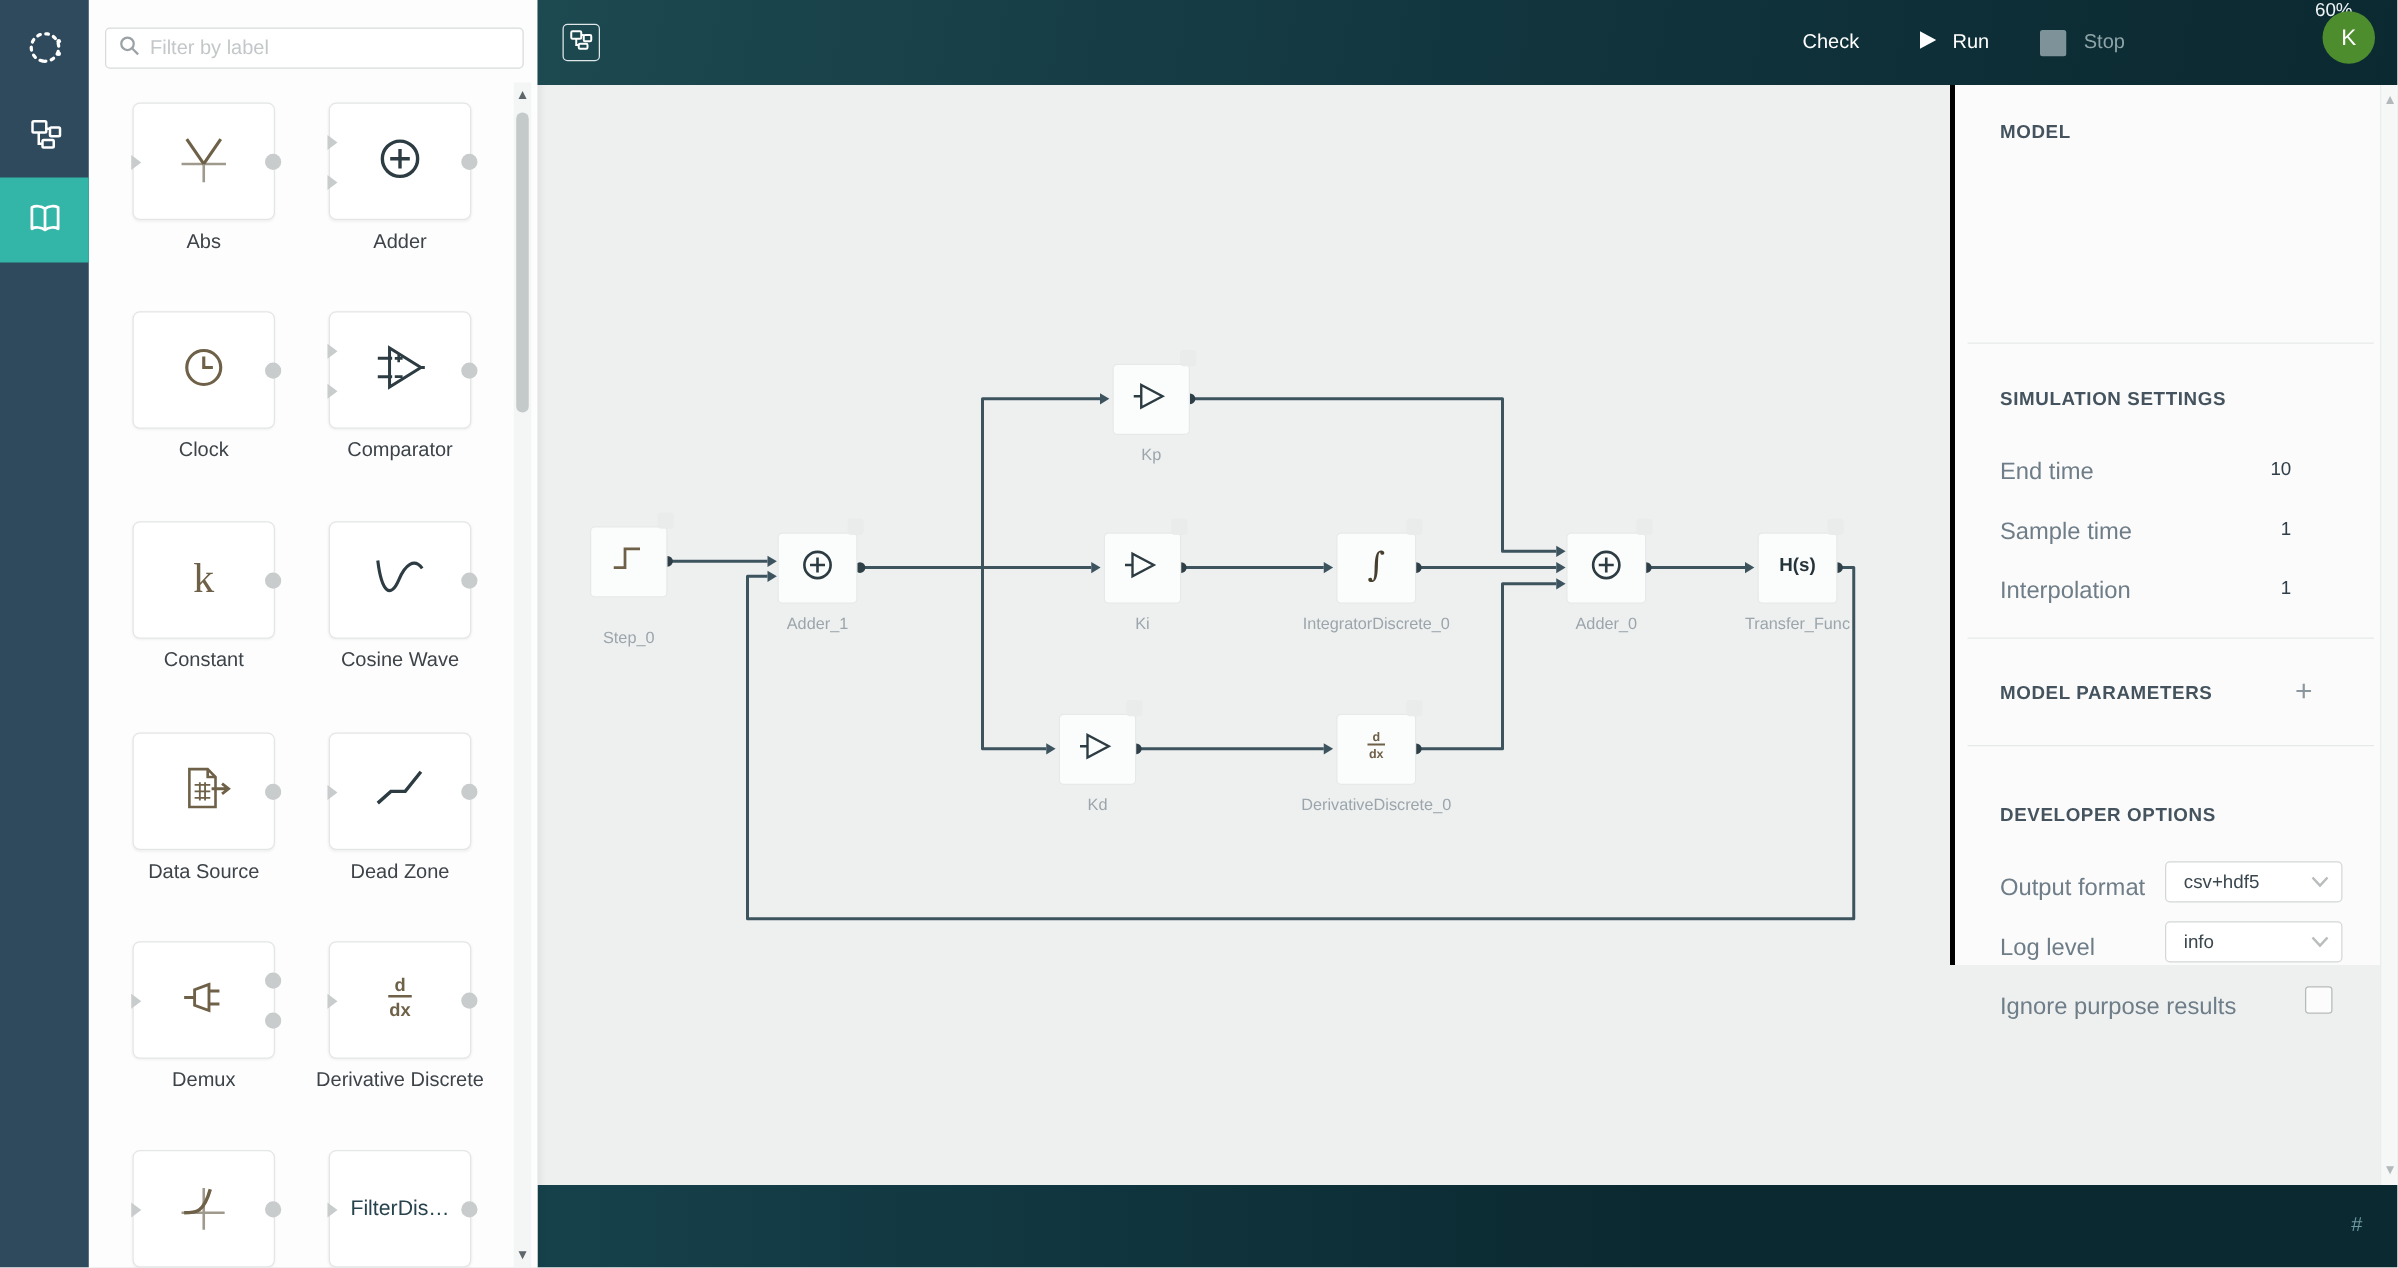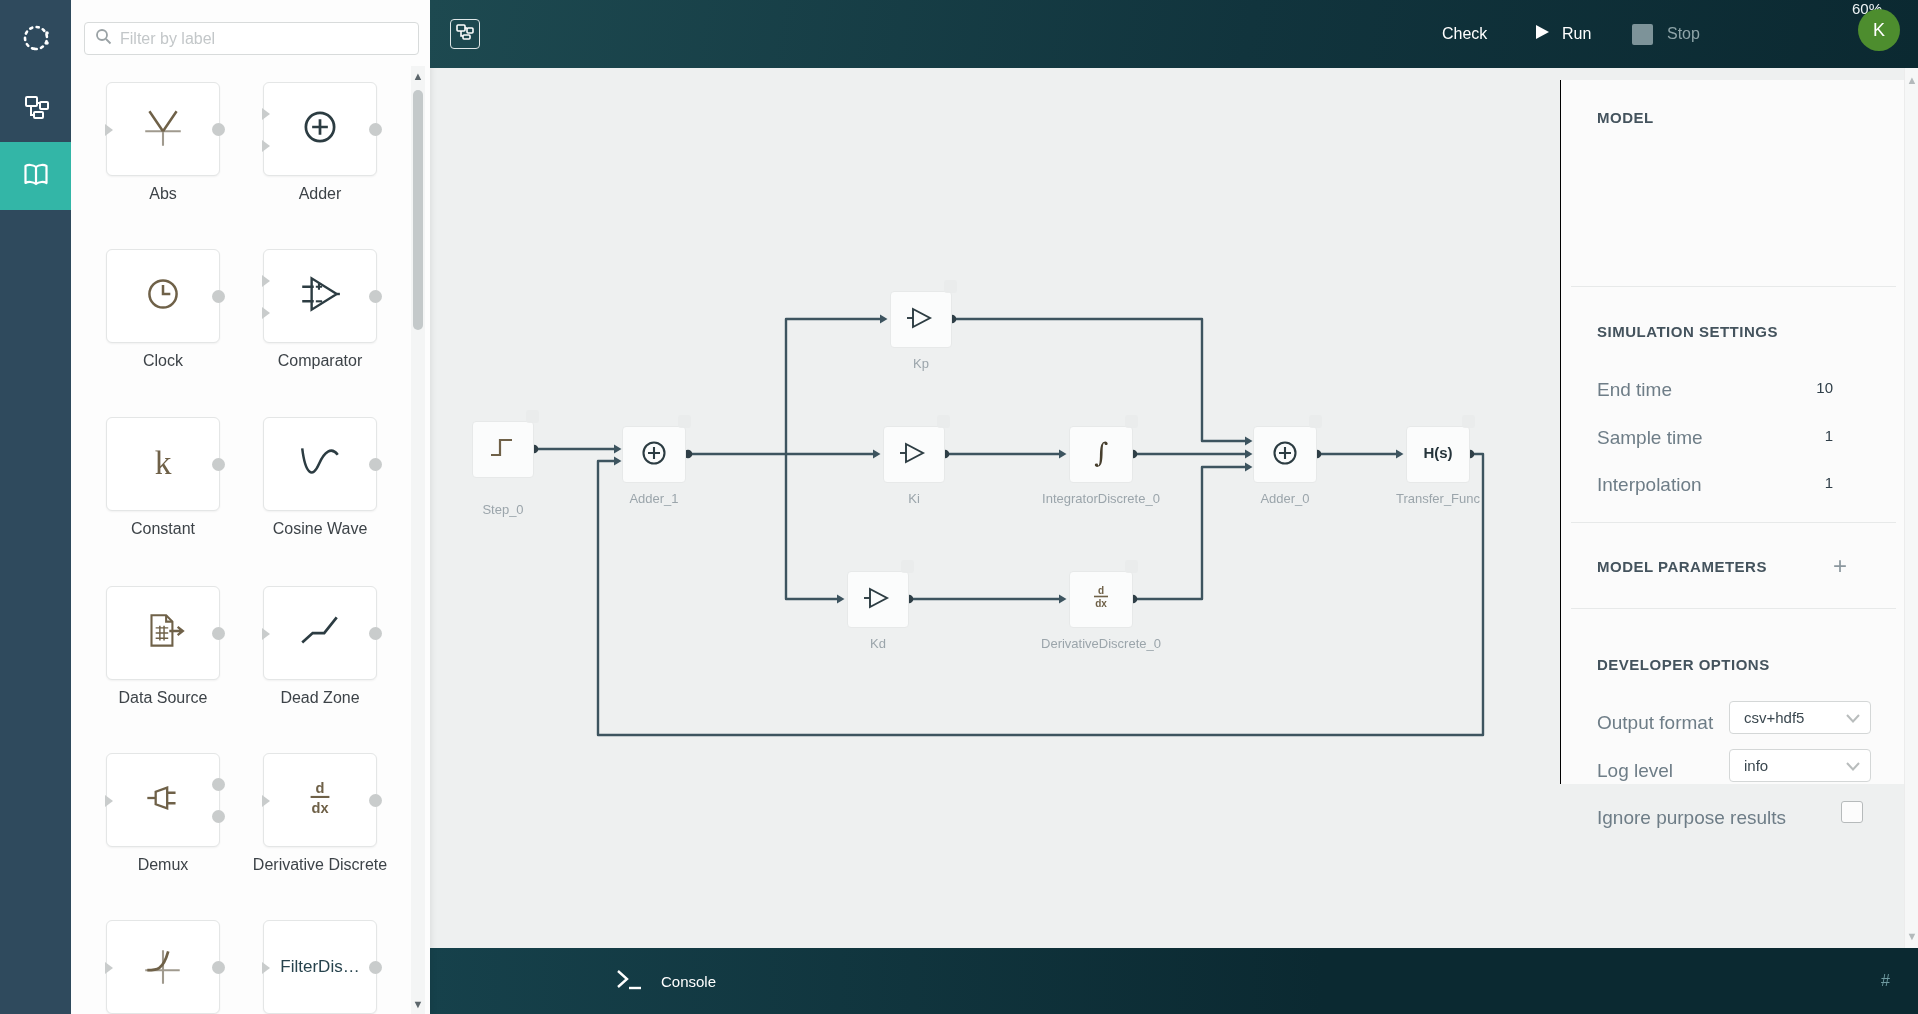--- a/index.html
+++ b/index.html
@@ -36,21 +36,21 @@
   .avatar { position:absolute; left:1428px; top:9px; width:42px; height:42px; border-radius:50%; background:#4d8d2e; color:#fff; display:flex; align-items:center; justify-content:center; font-size:18px; cursor:pointer; }
 
   
   .canvas { position:absolute; left:430px; top:68px; width:1130px; height:880px; background:#eef0f0; overflow:hidden; z-index:5; }
   .node { position:absolute; background:#fbfcfc; border:1px solid #e7e9e9; border-radius:4px; display:flex; align-items:center; justify-content:center; cursor:move; }
   .node-label { position:absolute; text-align:center; font-size:13px; color:#9ba5ab; white-space:nowrap; transform:translateX(-50%); }
   .badge { position:absolute; width:13px; height:13px; background:#e9ebeb; border-radius:3px; opacity:.9; }
   .canvas svg.wires { position:absolute; left:0; top:0; }
 
   
-  .panel { position:absolute; left:1560px; top:68px; width:345px; height:704px; background:#fbfbfb; border-left:1px solid #000000; z-index:10;margin-top:12px; }
+  .panel { position:absolute; left:1560px; top:68px; width:345px; height:704px; background:#fbfbfb; border-left:4px solid #000000; z-index:10; }
   .p-head { position:absolute; left:36px; font-size:15px; font-weight:700; letter-spacing:.5px; color:#44535d; }
   .p-divider { position:absolute; left:10px; width:325px; height:1px; background:#e7e9e9; }
   .model-desc { position:absolute; left:23px; top:80px; width:287px; height:102px; border:1px solid #d7dada; border-radius:4px; background:#fff; resize:none; padding:10px 12px; font-size:15px; color:#49565c; font-family:"Liberation Sans",sans-serif; line-height:20px; }
   .model-desc::placeholder { color:#b9bec0; }
   .p-row-label { position:absolute; left:36px; font-size:19px; color:#6e7d87; }
   .p-row-value { position:absolute; right:72px; font-size:15px; color:#2f3e48; text-align:right; }
   .plus-btn { position:absolute; left:272px; font-size:24px; font-weight:300; color:#8b979e; cursor:pointer; line-height:20px; }
   .dropdown { position:absolute; left:168px; width:142px; height:33px; border:1px solid #d4d7d7; border-radius:4px; background:#fff; display:flex; align-items:center; justify-content:space-between; padding:0 10px 0 14px; font-size:15px; color:#3a474f; cursor:pointer; }
   .checkbox { position:absolute; left:280px; width:22px; height:22px; border:1.5px solid #b6babb; border-radius:3px; background:#fcfcfc; cursor:pointer; }
   .panel-scroll { position:absolute; left:1904px; top:68px; width:14px; height:880px; background:#f6f7f7; border-left:1px solid #ececec; z-index:12; }
@@ -400,25 +400,16 @@
   <div class="p-row-label" style="top:727px">Ignore purpose results</div>
   <div class="checkbox" style="top:721px"></div>
 </div>
 
 <div class="panel-scroll">
   <div class="scroll-arrow" style="top:6px">▲</div>
   <div class="scroll-arrow" style="bottom:6px">▼</div>
 </div>
 
 <div class="bottombar">
-  <div class="tab-console">
-    <span>
-      <svg width="30" height="22" viewBox="0 0 30 22" fill="none" stroke="#fff" stroke-width="2.4">
-          <path d="M3 2 L12 10 L3 18"></path>
-          <path d="M14 19 H26"></path>
-        </svg>
-    </span>
-    <span>Console</span>
-  </div>
   <div class="hash">
       <span>#</span>
     </div>
 </div>
 
 </body></html>

